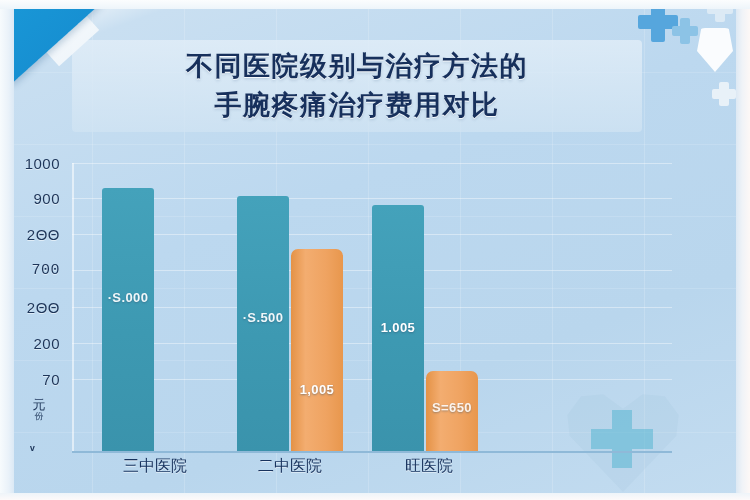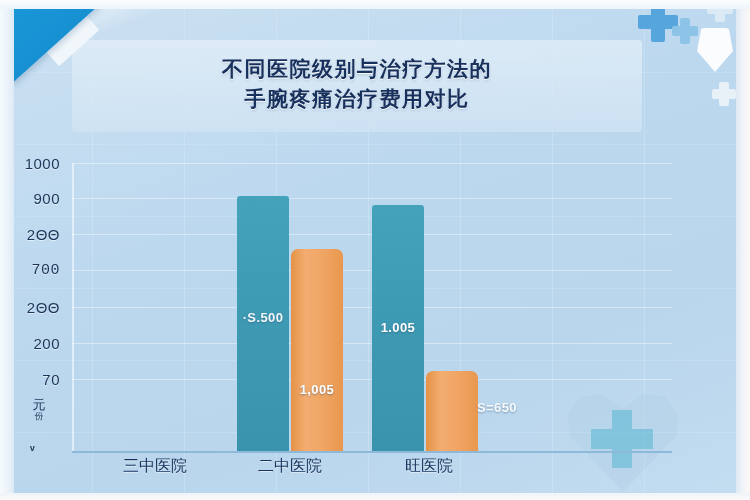--- a/index.html
+++ b/index.html
@@ -66,22 +66,22 @@
   .wm-cross{position:absolute;left:26px;top:22px;width:62px;height:58px;}
   .wm-cross .v{position:absolute;left:21px;top:0;width:20px;height:58px;background:#49b0cd;}
   .wm-cross .h{position:absolute;left:0;top:19px;width:62px;height:20px;background:#49b0cd;}
 
   
   .title-banner{position:absolute;left:72px;top:40px;width:570px;height:92px;z-index:4;
     background:linear-gradient(180deg,rgba(226,238,248,.80) 0%,rgba(209,228,243,.72) 100%);
     border-radius:4px;display:flex;flex-direction:column;
     align-items:center;justify-content:center;}
   .title-line{
-    font-family:Liberation Mono, monospace;
-    font-size:21px;font-weight:bold;color:#17305c;letter-spacing:1.5px;
+    font-family:Liberation Serif, serif;
+    font-size:27px;font-weight:bold;color:#17305c;letter-spacing:1.5px;
     line-height:1.44;
     text-shadow:0 1px 0 rgba(255,255,255,.85),0 2px 3px rgba(60,90,130,.22);
   }
 
   
   .plot{position:absolute;left:72px;top:163px;width:600px;height:290px;z-index:3;}
   .gridline{position:absolute;left:0;width:600px;height:1px;background:rgba(255,255,255,.40);}
   .axis-y{position:absolute;left:0;top:0;width:2px;height:290px;background:rgba(255,255,255,.55);}
   .axis-x{position:absolute;left:0;bottom:0;width:600px;height:2px;background:#8fb9d8;}
 
@@ -176,35 +176,38 @@
       <div class="gridline" style="top: 216.05px;"></div>
       <div class="gridline" style="top: 179.8px;"></div>
       <div class="gridline" style="top: 143.55px;"></div>
       <div class="gridline" style="top: 107.3px;"></div>
       <div class="gridline" style="top: 71.05px;"></div>
       <div class="gridline" style="top: 34.8px;"></div>
       <div class="gridline" style="top: 0px;"></div>
     <div class="axis-y"></div>
     <div class="groups">
         <div class="group" style="left: 30px; width: 150px;">
+          <div class="bar teal" style="left: 0px; width: 52px; height: 265.35px; background: linear-gradient(rgb(68, 162, 187) 0%, rgb(61, 153, 178) 55%, rgb(58, 147, 172) 100%);">
+            <div class="bar-label blur" style="bottom: 148px;">·S.000</div>
+          </div>
         </div>
         <div class="group" style="left: 165px; width: 150px;">
           <div class="bar teal" style="left: 0px; width: 52px; height: 256.65px; background: linear-gradient(rgb(68, 162, 187) 0%, rgb(61, 153, 178) 55%, rgb(58, 147, 172) 100%);">
             <div class="bar-label blur" style="bottom: 128px;">·S.500</div>
           </div>
           <div class="bar orange" style="left: 54px; width: 52px; height: 204.45px; background: linear-gradient(90deg, rgb(228, 146, 70) 0%, rgb(243, 173, 112) 28%, rgb(239, 163, 97) 68%, rgb(232, 151, 77) 100%);">
             <div class="bar-label" style="bottom: 56px;">1,005</div>
           </div>
         </div>
         <div class="group" style="left: 300px; width: 150px;">
           <div class="bar teal" style="left: 0px; width: 52px; height: 247.95px; background: linear-gradient(rgb(68, 162, 187) 0%, rgb(61, 153, 178) 55%, rgb(58, 147, 172) 100%);">
             <div class="bar-label" style="bottom: 118px;">1.005</div>
           </div>
           <div class="bar orange" style="left: 54px; width: 52px; height: 82.07px; background: linear-gradient(90deg, rgb(228, 146, 70) 0%, rgb(243, 173, 112) 28%, rgb(239, 163, 97) 68%, rgb(232, 151, 77) 100%);">
-            <div class="bar-label blur2" style="bottom: 38px; padding-left: 45px;">S=650</div>
+            <div class="bar-label blur2" style="bottom: 38px;">S=650</div>
           </div>
         </div>
       </div>
     <div class="axis-x"></div>
   </div>
 
   <div class="xcats">
       <div class="xcat" style="left: 165px; width: 106px;">二中医院</div>
       <div class="xcat" style="left: 30px; width: 106px;">三中医院</div>
       <div class="xcat" style="left: 304px; width: 106px;">旺医院</div>

